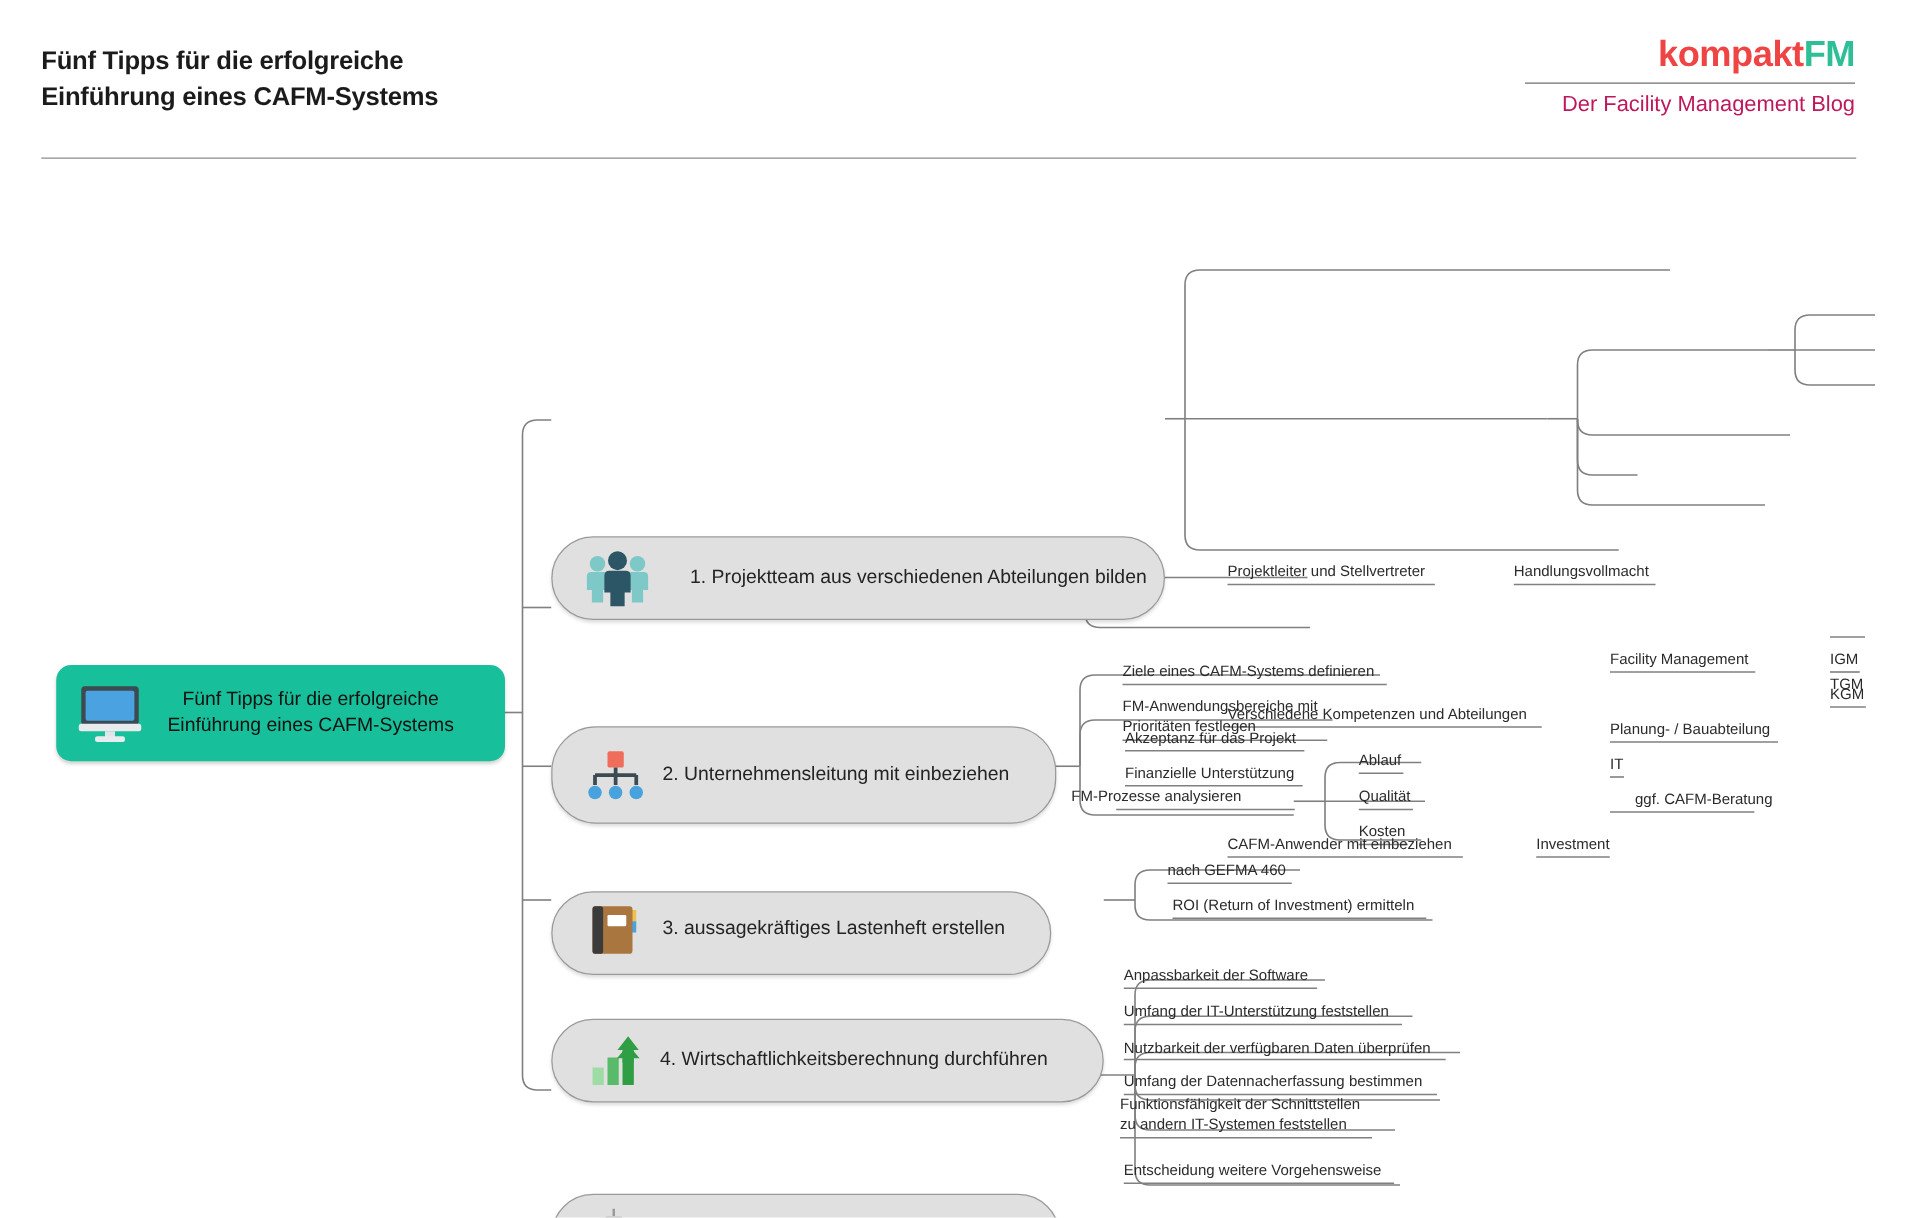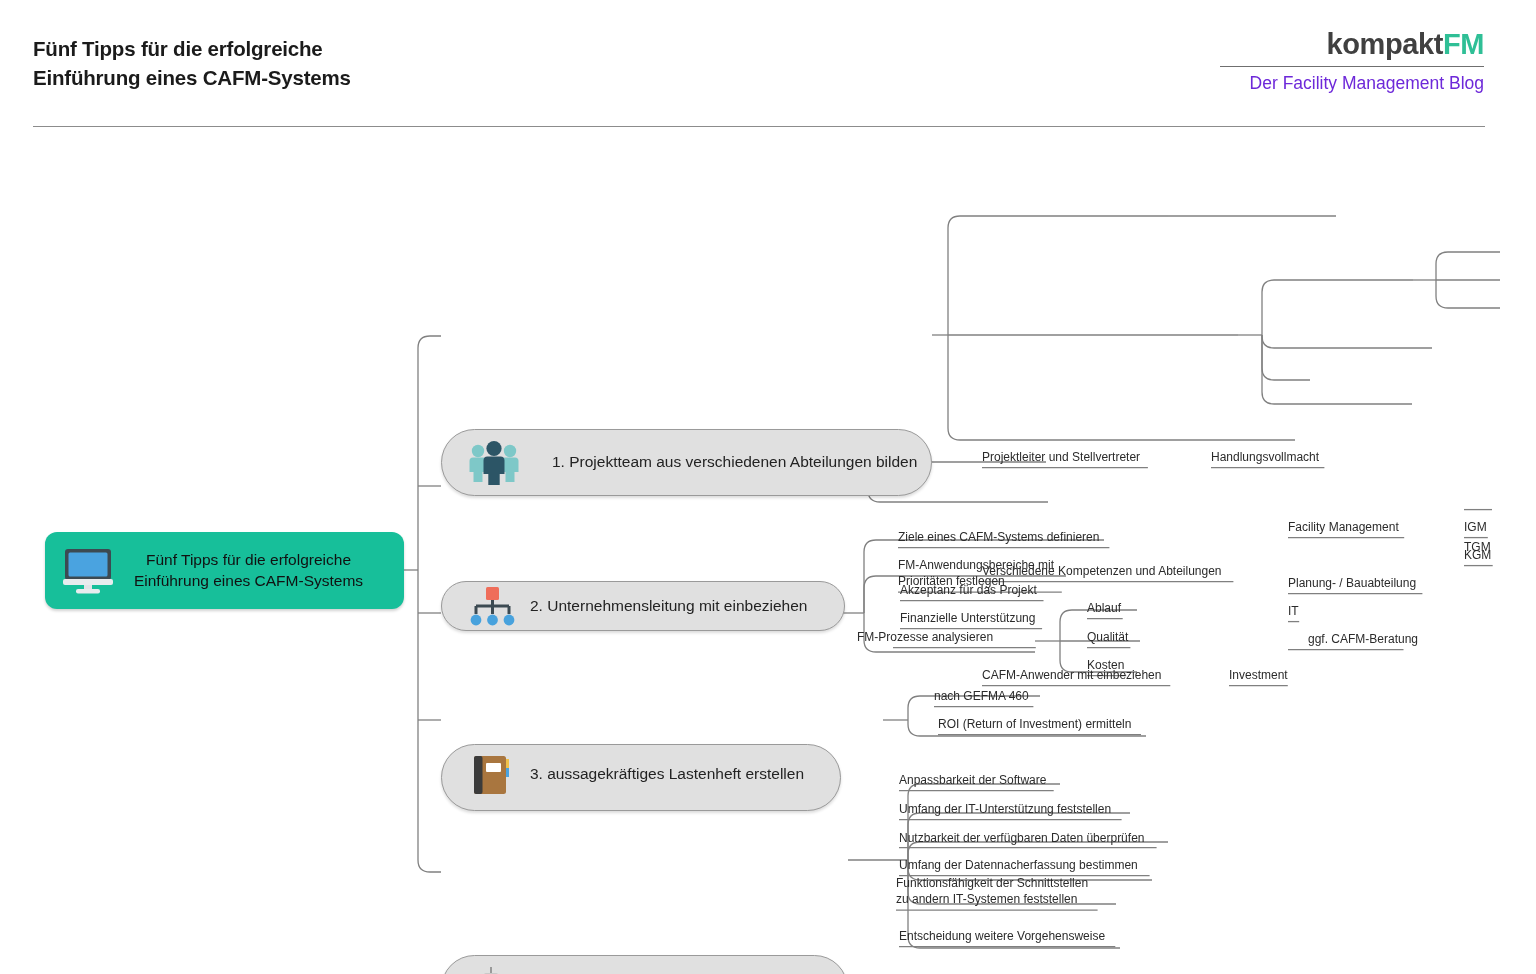--- a/index.html
+++ b/index.html
@@ -14,24 +14,24 @@
 
   
   #header{position:absolute;left:0;top:0;width:1536px;height:128px;}
   #page-title{
     position:absolute;left:33px;top:34px;
     font-size:20.5px;font-weight:bold;line-height:1.42;
     color:#1b1b1b;letter-spacing:-0.2px;white-space:pre-line;
   }
   #brand{position:absolute;right:52px;top:30px;text-align:right;}
   #brand-wordmark{font-size:29px;font-weight:bold;letter-spacing:-0.4px;line-height:1;}
-  #brand-wordmark .k{color:#404040;}
+  #brand-wordmark .k{color:#ef4444;}
   #brand-wordmark .fm{color:#2fbf96;}
   #brand-rule{height:1px;background:#6f6f6f;margin:7px 0 6px 0;width:264px;margin-left:auto;}
-  #brand-tagline{font-size:17.5px;color:#6d28d9;line-height:1.15;}
+  #brand-tagline{font-size:17.5px;color:#be185d;line-height:1.15;}
   #header-rule{
     position:absolute;left:33px;top:126px;width:1452px;height:1px;background:#8c8c8c;
   }
 
   
   #map{position:absolute;left:0;top:128px;width:1536px;height:846px;}
   #wires{position:absolute;left:0;top:0;width:1536px;height:846px;pointer-events:none;}
 
   
   .root-node{
@@ -222,41 +222,41 @@
   <div class="leaf" style="left:1464px;top:392px;">IGM</div>
   <div class="leaf" style="left:1464px;top:420px;">KGM</div>
 
   <div class="leaf" style="left:1288px;top:448px;">Planung- / Bauabteilung</div>
   <div class="leaf" style="left:1288px;top:476px;">IT</div>
   <div class="leaf" style="left:1288px;top:504px;margin-left:20px;">ggf. CAFM-Beratung</div>
 
   <div class="leaf" style="left:982px;top:540px;">CAFM-Anwender mit einbeziehen</div>
   <div class="leaf" style="left:1229px;top:540px;">Investment</div>
 
-  <div class="branch-node" style="left:441px;top:453px;width:404px;height:50px;padding:0 18px 0 26px;">
+  <div class="branch-node" style="left:441px;top:453px;width:404px;height:78px;padding:0 18px 0 26px;">
     <span class="node-icon" style="width:50px;height:46px;margin-right:12px;">
       <svg class="ic" width="50" height="46" viewBox="0 0 50 46">
         <rect x="18" y="4" width="13" height="13" rx="1.5" fill="#ef6d5a"></rect>
         <path d="M24.5 17 V23" stroke="#3c4a52" stroke-width="3" fill="none"></path>
         <path d="M8 23 H41" stroke="#3c4a52" stroke-width="3" fill="none"></path>
         <path d="M8 23 V31" stroke="#3c4a52" stroke-width="3" fill="none"></path>
         <path d="M24.5 23 V31" stroke="#3c4a52" stroke-width="3" fill="none"></path>
         <path d="M41 23 V31" stroke="#3c4a52" stroke-width="3" fill="none"></path>
         <circle cx="8" cy="37" r="5.4" fill="#48a2dd"></circle>
         <circle cx="24.5" cy="37" r="5.4" fill="#48a2dd"></circle>
         <circle cx="41" cy="37" r="5.4" fill="#48a2dd"></circle>
       </svg>
     </span>
     <span class="branch-label">2. Unternehmensleitung mit einbeziehen</span>
   </div>
 
   <div class="leaf" style="left:900px;top:455px;">Akzeptanz für das Projekt</div>
   <div class="leaf" style="left:900px;top:483px;">Finanzielle Unterstützung</div>
 
-  <div class="branch-node" style="left:441px;top:616px;width:400px;height:67px;padding:0 18px 6px 28px;">
+  <div class="branch-node" style="left:441px;top:585px;width:400px;height:67px;padding:0 18px 6px 28px;">
     <span class="node-icon" style="width:48px;height:46px;margin-right:12px;">
       <svg class="ic" width="48" height="46" viewBox="0 0 48 46">
         <rect x="33" y="7" width="6" height="9" fill="#f0c14b"></rect>
         <rect x="33" y="16" width="6" height="9" fill="#4aa3e0"></rect>
         <rect x="4" y="4" width="32" height="38" rx="2.5" fill="#a9763f"></rect>
         <rect x="4" y="4" width="8.5" height="38" rx="2" fill="#3b3b3b"></rect>
         <rect x="16" y="11" width="15" height="9" rx="1" fill="#ffffff"></rect>
       </svg>
     </span>
     <span class="branch-label">3. aussagekräftiges Lastenheft erstellen</span>
@@ -264,20 +264,33 @@
 
   <div class="leaf" style="left:898px;top:402px;text-align:right;">Ziele eines CAFM-Systems definieren</div>
   <div class="leaf" style="left:898px;top:430px;">FM-Anwendungsbereiche mit
 Prioritäten festlegen</div>
   <div class="leaf" style="left:857px;top:502px;">FM-Prozesse analysieren</div>
 
   <div class="leaf" style="left:1087px;top:473px;">Ablauf</div>
   <div class="leaf" style="left:1087px;top:502px;">Qualität</div>
   <div class="leaf" style="left:1087px;top:530px;">Kosten</div>
 
+  <div class="branch-node" style="left:441px;top:687px;width:442px;height:67px;padding:0 18px 0 28px;">
+    <span class="node-icon" style="width:48px;height:46px;margin-right:10px;">
+      <svg class="ic" width="48" height="46" viewBox="0 0 48 46">
+        <rect x="4" y="28" width="9" height="14" fill="#9fdba4"></rect>
+        <rect x="16" y="20" width="9" height="22" fill="#57bb69"></rect>
+        <path d="M28 42 V17 h-6 l11 -13 11 13 h-6 v25 z" fill="#2f9e44" transform="translate(-1,0) scale(0.82) translate(8,8)"></path>
+        <rect x="28" y="21" width="9" height="21" fill="#2f9e44"></rect>
+        <path d="M32.5 3 L41 14 H24 Z" fill="#2f9e44"></path>
+        <rect x="28" y="12" width="9" height="12" fill="#2f9e44"></rect>
+      </svg>
+    </span>
+    <span class="branch-label">4. Wirtschaftlichkeitsberechnung durchführen</span>
+  </div>
 
   <div class="leaf" style="left:934px;top:561px;">nach GEFMA 460</div>
   <div class="leaf" style="left:938px;top:589px;">ROI (Return of Investment) ermitteln</div>
 
   <div class="branch-node" style="left:441px;top:827px;width:407px;height:67px;padding:0 18px 0 26px;">
     <span class="node-icon" style="width:52px;height:48px;margin-right:10px;">
       <svg class="ic" width="52" height="48" viewBox="0 0 52 48">
         <rect x="22" y="2" width="2" height="6" fill="#9a9a9a"></rect>
         <path d="M16 10 q0 -2 2 -2 h10 q2 0 2 2 v34 h-14 z" fill="#c9c9c9"></path>
         <rect x="4" y="26" width="20" height="18" fill="#b0b0b0"></rect>

